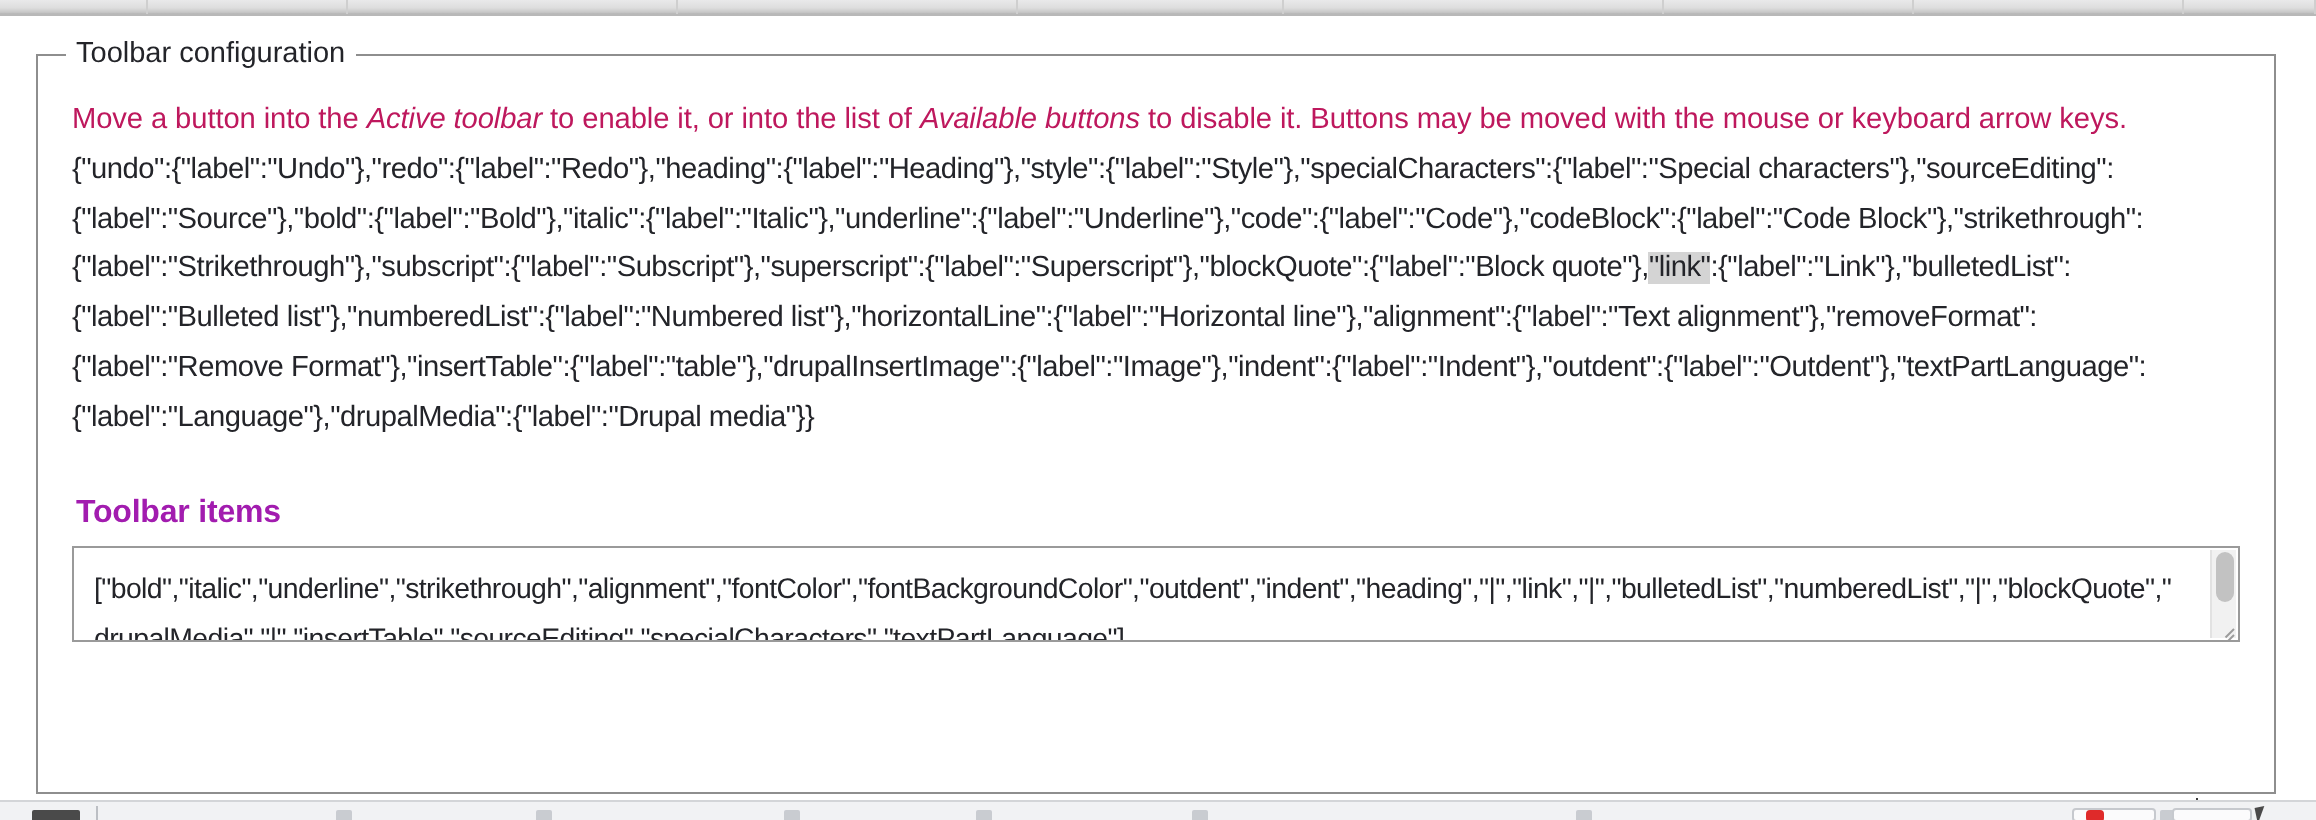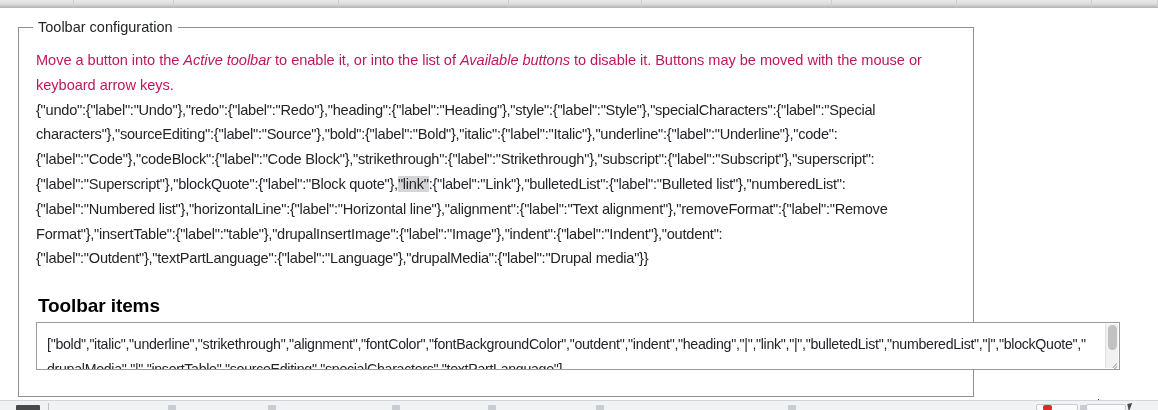--- a/index.html
+++ b/index.html
@@ -40,21 +40,21 @@
     width: 1158px;
     height: 392px;
     background: #fff;
   }
 
   
   .fieldset {
     position: absolute;
     left: 18px;
     top: 19px;
-    width: 956px;
+    width: 1120px;
     height: 370px;
     border: 1px solid #8e8e8e;
     box-sizing: border-box;
     background: transparent;
   }
   .legend {
     position: absolute;
     top: -9px;
     left: 14px;
     background: #fff;
@@ -89,24 +89,24 @@
   .sel-hl {
     background: #d4d4d4;
   }
 
   
   .form-item {
     margin-top: 27px;
   }
   .form-label {
     display: block;
-    font-size: 19px;
+    font-size: 16px;
     font-weight: bold;
     line-height: 16px;
-    color: #000000;
+    color: #a21caf;
     margin: 0 0 8px 2px;
     letter-spacing: -0.1px;
   }
 
   .ta-wrap {
     position: relative;
     width: 1084px;
     height: 48px;
     border: 1px solid #9a9a9a;
     background: #fff;

